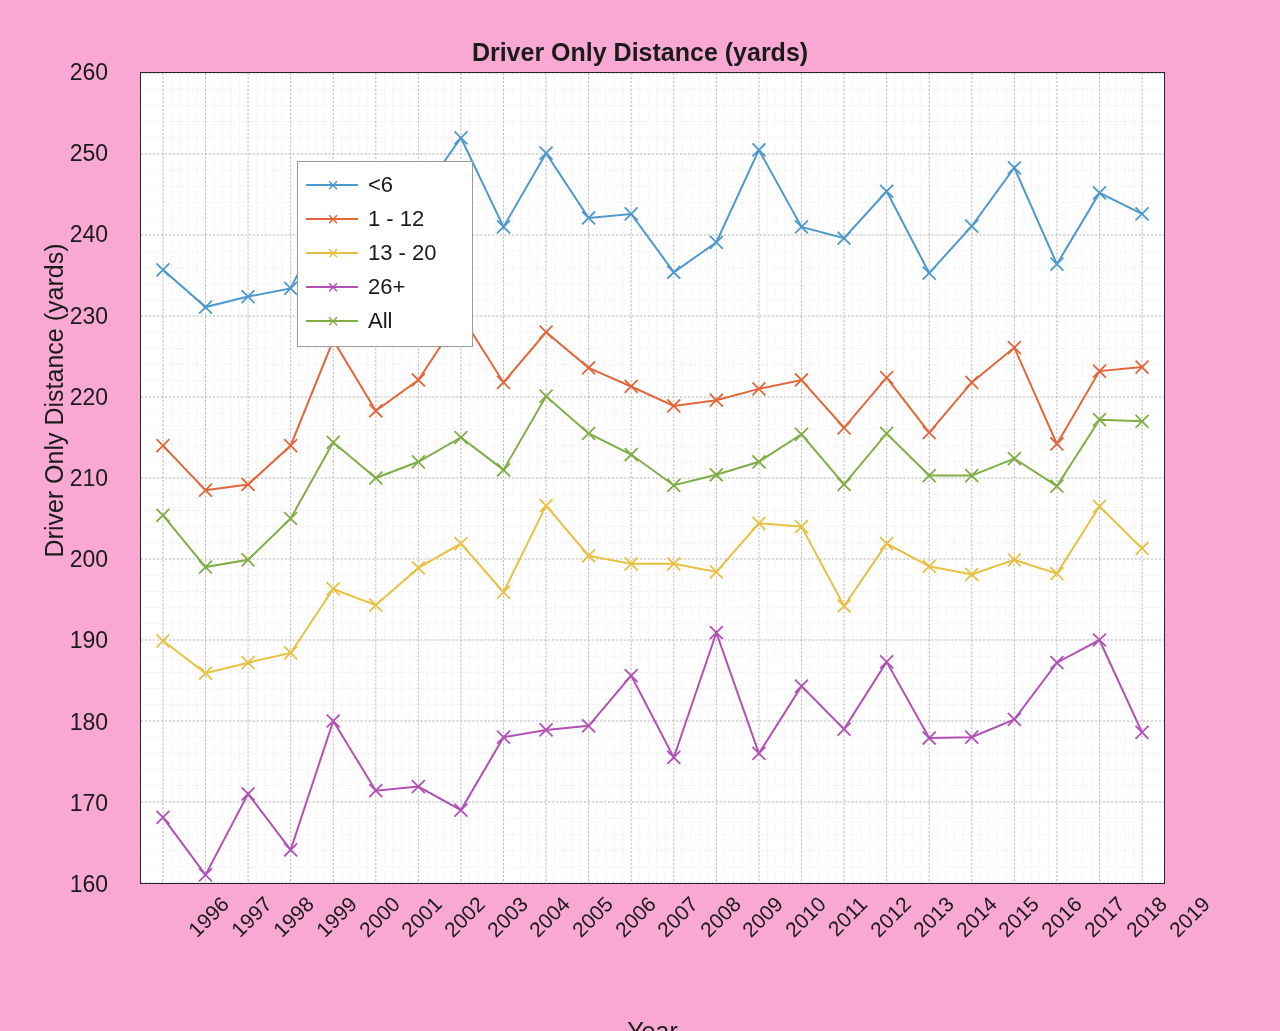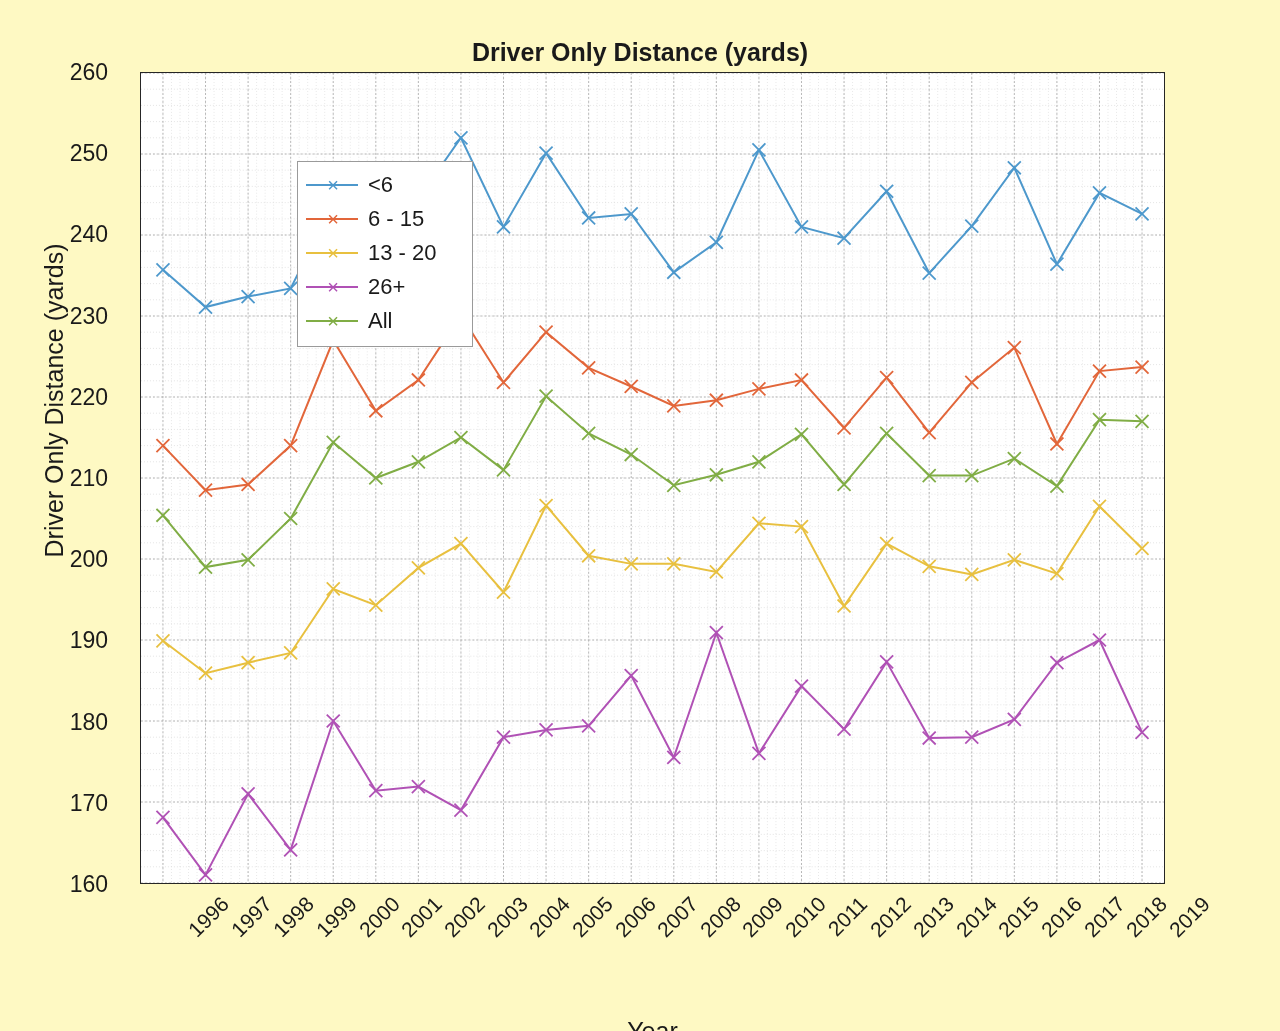--- a/index.html
+++ b/index.html
@@ -10,21 +10,21 @@
   body {
     width: 1280px;
     height: 1031px;
     font-family: "Liberation Sans", sans-serif;
     overflow: hidden;
   }
   #figure {
     position: relative;
     width: 1280px;
     height: 1031px;
-    background: #fef9c3;
+    background: #f9a8d4;
   }
   #chart-title {
     position: absolute;
     left: 0;
     top: 38px;
     width: 1280px;
     text-align: center;
     font-size: 25px;
     font-weight: bold;
     color: #1a1a1a;
@@ -609,21 +609,21 @@
             <span class="lline" style="background: rgb(77, 152, 204);"></span>
             <span class="lx" style="color: rgb(77, 152, 204);">×</span>
           </span>
           <span class="legend-label">&lt;6</span>
         </div>
         <div class="legend-row">
           <span class="legend-swatch">
             <span class="lline" style="background: rgb(226, 102, 58);"></span>
             <span class="lx" style="color: rgb(226, 102, 58);">×</span>
           </span>
-          <span class="legend-label">6 - 15</span>
+          <span class="legend-label">1 - 12</span>
         </div>
         <div class="legend-row">
           <span class="legend-swatch">
             <span class="lline" style="background: rgb(232, 192, 63);"></span>
             <span class="lx" style="color: rgb(232, 192, 63);">×</span>
           </span>
           <span class="legend-label">13 - 20</span>
         </div>
         <div class="legend-row">
           <span class="legend-swatch">

